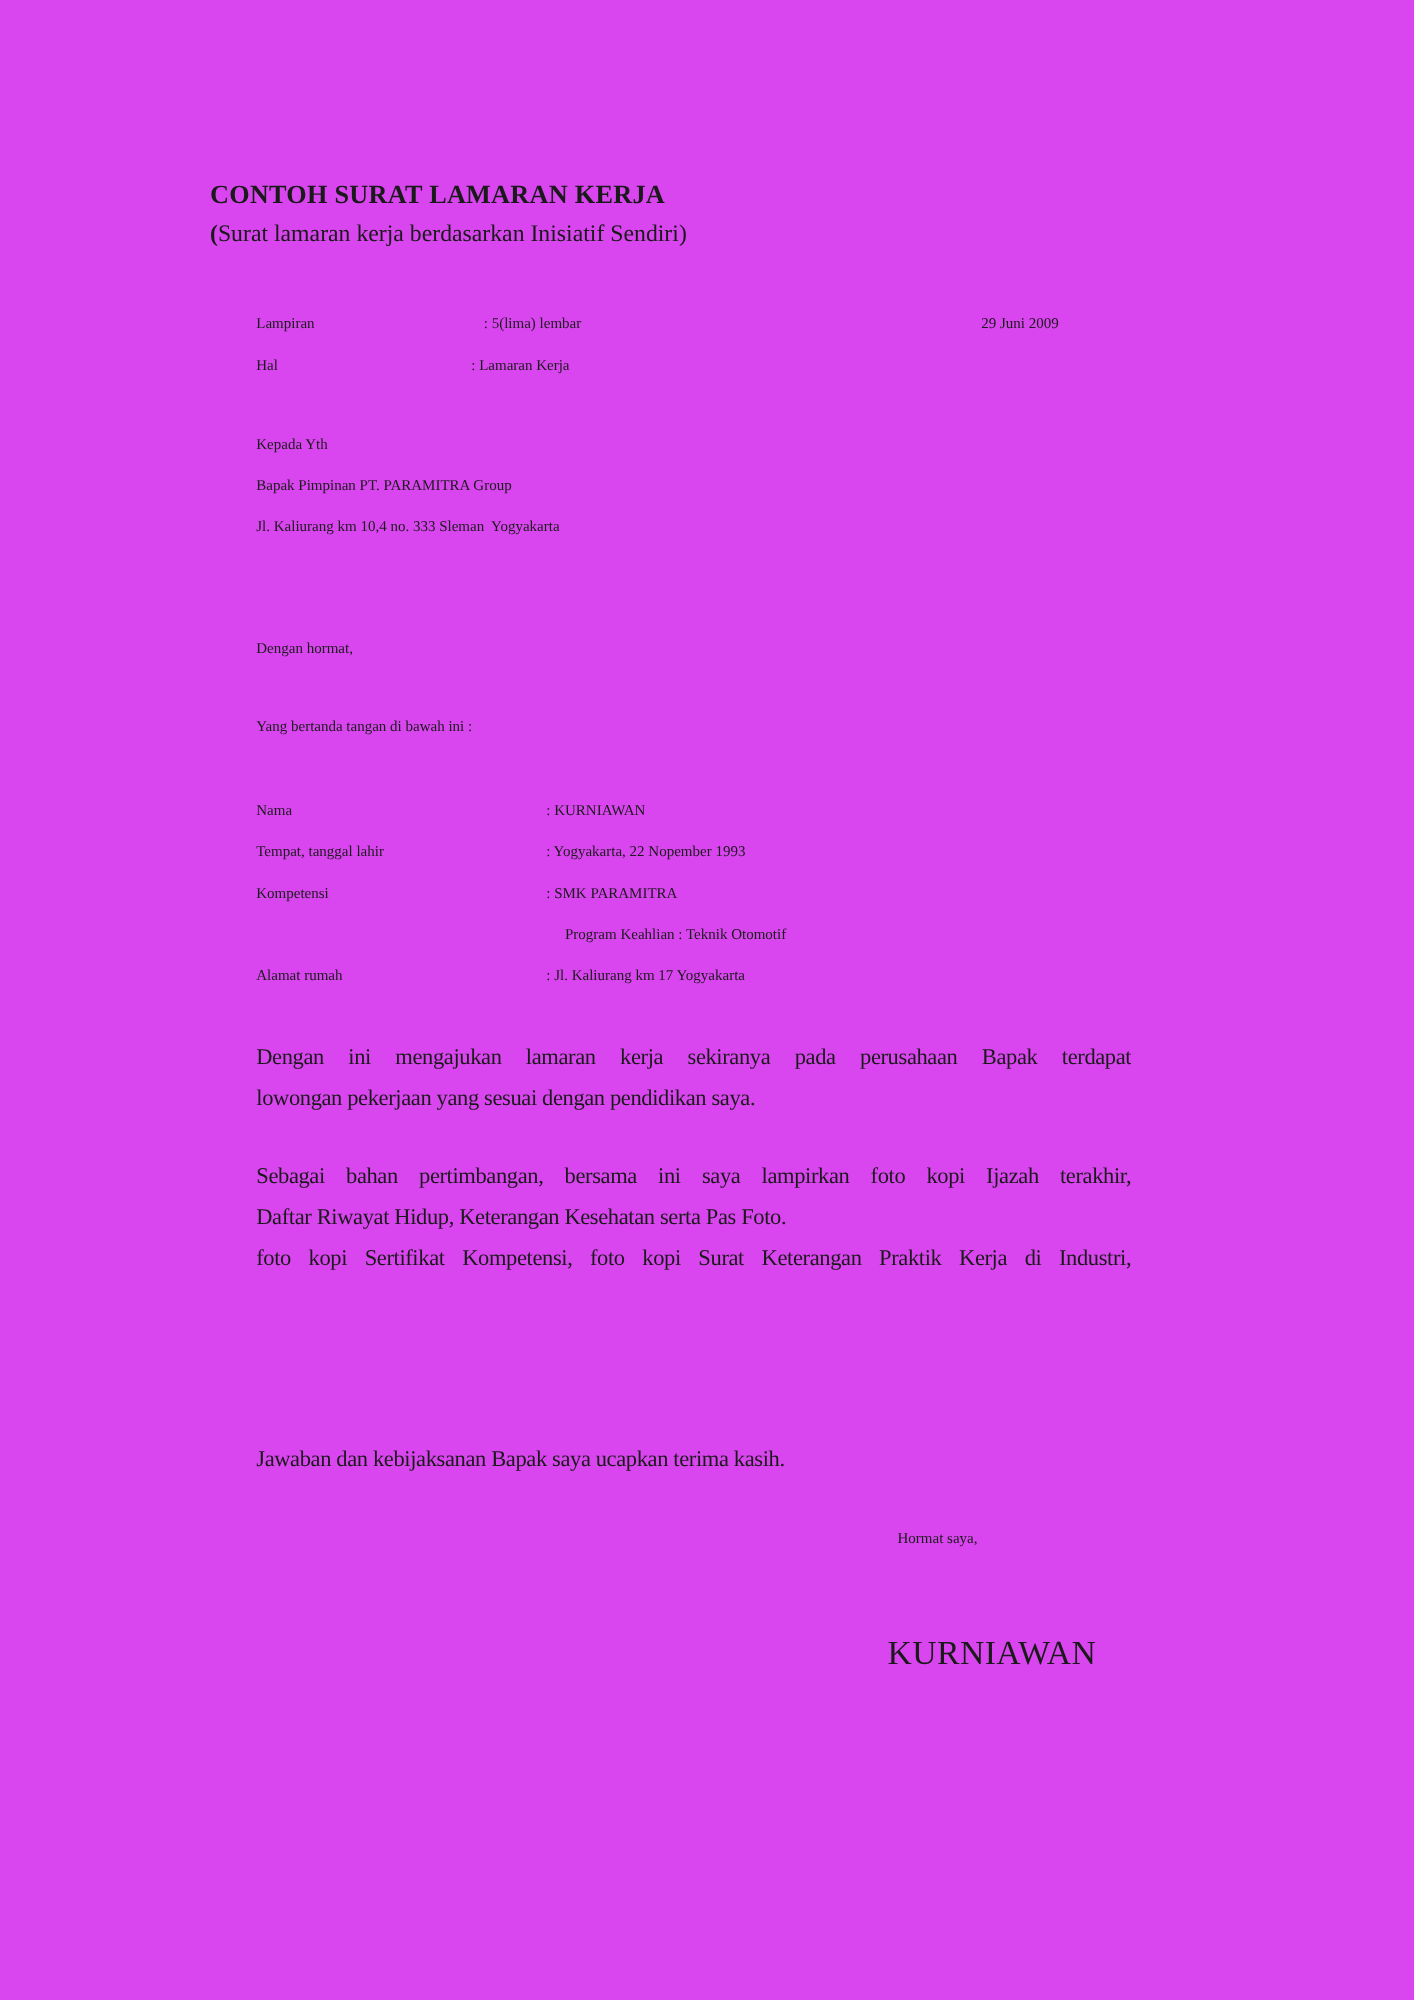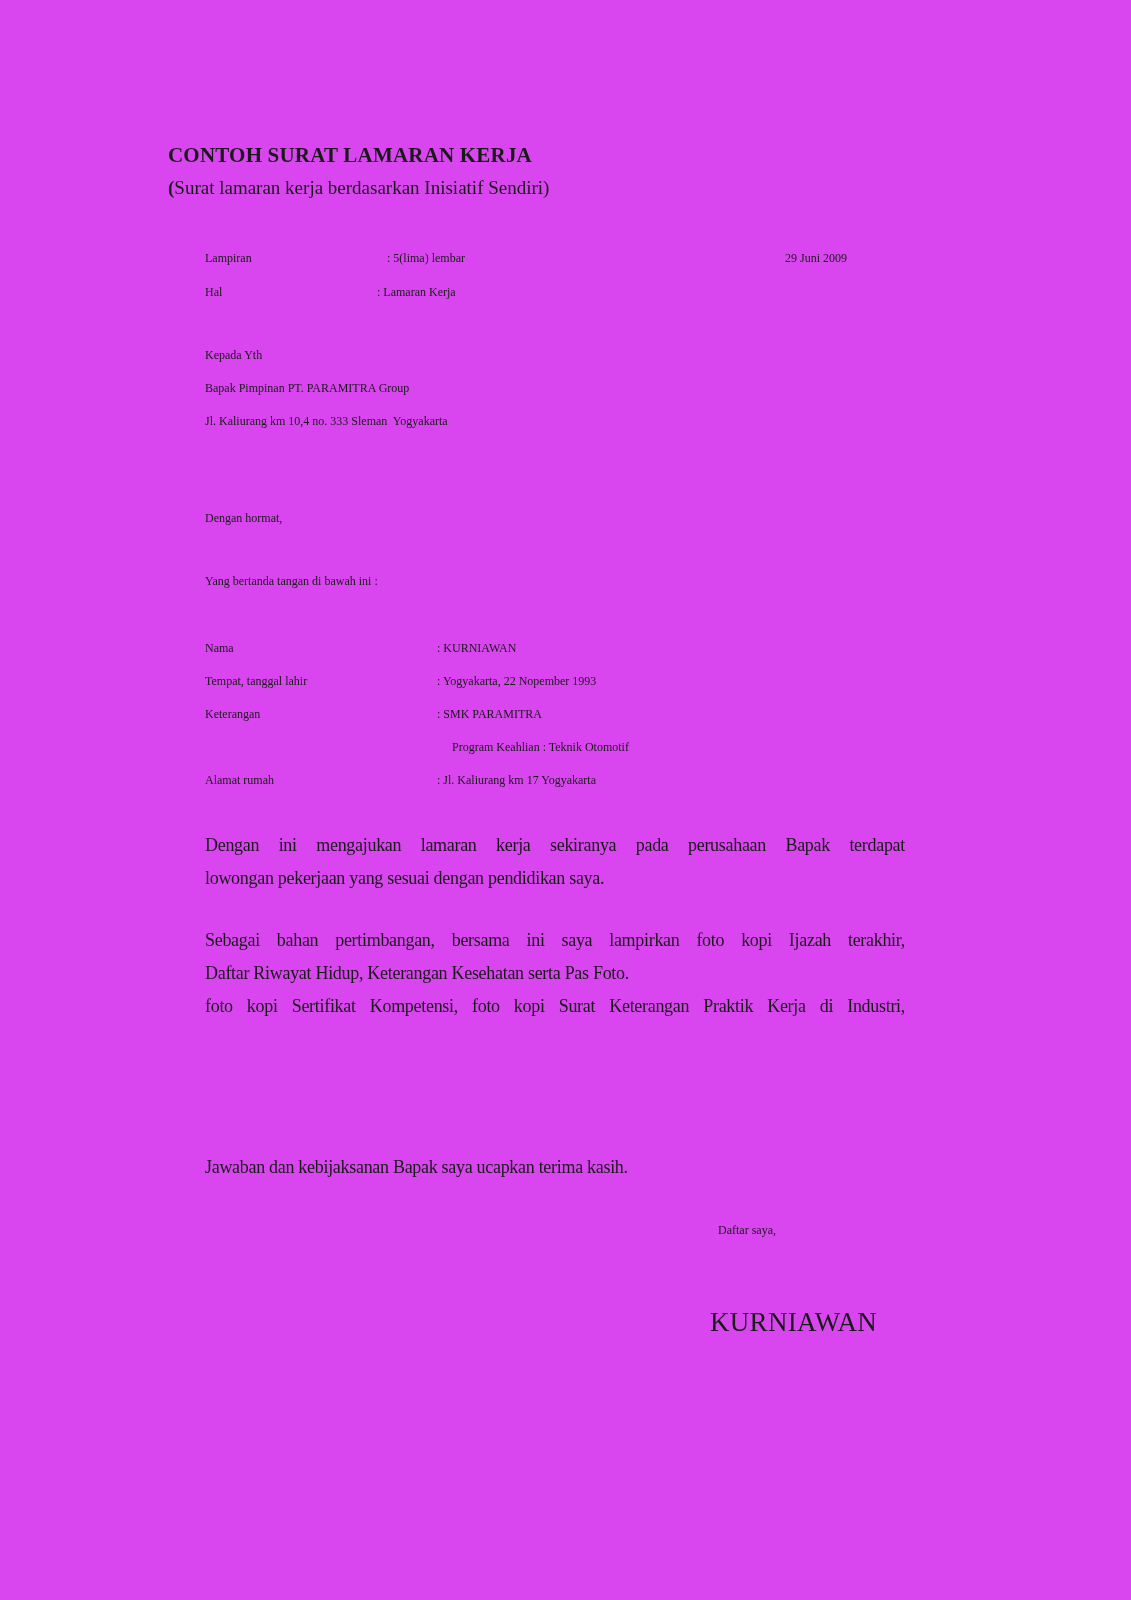--- a/index.html
+++ b/index.html
@@ -79,21 +79,21 @@
 
   <div class="abs line" style="left:205px; top:506px;">Dengan hormat,</div>
   <div class="abs line" style="left:205px; top:569px;">Yang bertanda tangan di bawah ini :</div>
 
   <div class="abs line" style="left:205px; top:636px;">Nama</div>
   <div class="abs line" style="left:437px; top:636px;">: KURNIAWAN</div>
 
   <div class="abs line" style="left:205px; top:669px;">Tempat, tanggal lahir</div>
   <div class="abs line" style="left:437px; top:669px;">: Yogyakarta, 22 Nopember 1993</div>
 
-  <div class="abs line" style="left:205px; top:702px;">Keterangan</div>
+  <div class="abs line" style="left:205px; top:702px;">Kompetensi</div>
   <div class="abs line" style="left:437px; top:702px;">: SMK PARAMITRA</div>
 
   <div class="abs line" style="left:452px; top:735px;">Program Keahlian : Teknik Otomotif</div>
 
   <div class="abs line" style="left:205px; top:768px;">Alamat rumah</div>
   <div class="abs line" style="left:437px; top:768px;">: Jl. Kaliurang km 17 Yogyakarta</div>
 
   <div class="abs para" style="top:829px;">
     <div class="jline">Dengan ini mengajukan lamaran kerja sekiranya pada perusahaan Bapak terdapat</div>
     <div class="jline last">lowongan pekerjaan yang sesuai dengan pendidikan saya.</div>
@@ -103,16 +103,16 @@
     <div class="jline">Sebagai bahan pertimbangan, bersama ini saya lampirkan foto kopi Ijazah terakhir,</div>
     <div class="jline last">Daftar Riwayat Hidup, Keterangan Kesehatan serta Pas Foto.</div>
     <div class="jline">foto kopi Sertifikat Kompetensi, foto kopi Surat Keterangan Praktik Kerja di Industri,</div>
   </div>
 
 
   <div class="abs para" style="top:1151px;">
     <div class="jline last">Jawaban dan kebijaksanan Bapak saya ucapkan terima kasih.</div>
   </div>
 
-  <div class="abs line" style="left:718px; top:1218px;">Daftar saya,</div>
+  <div class="abs line" style="left:718px; top:1218px;">Hormat saya,</div>
   <div class="abs sign-name" style="left:710px; top:1307px;">KURNIAWAN</div>
 
 </div>
 
 </body></html>

